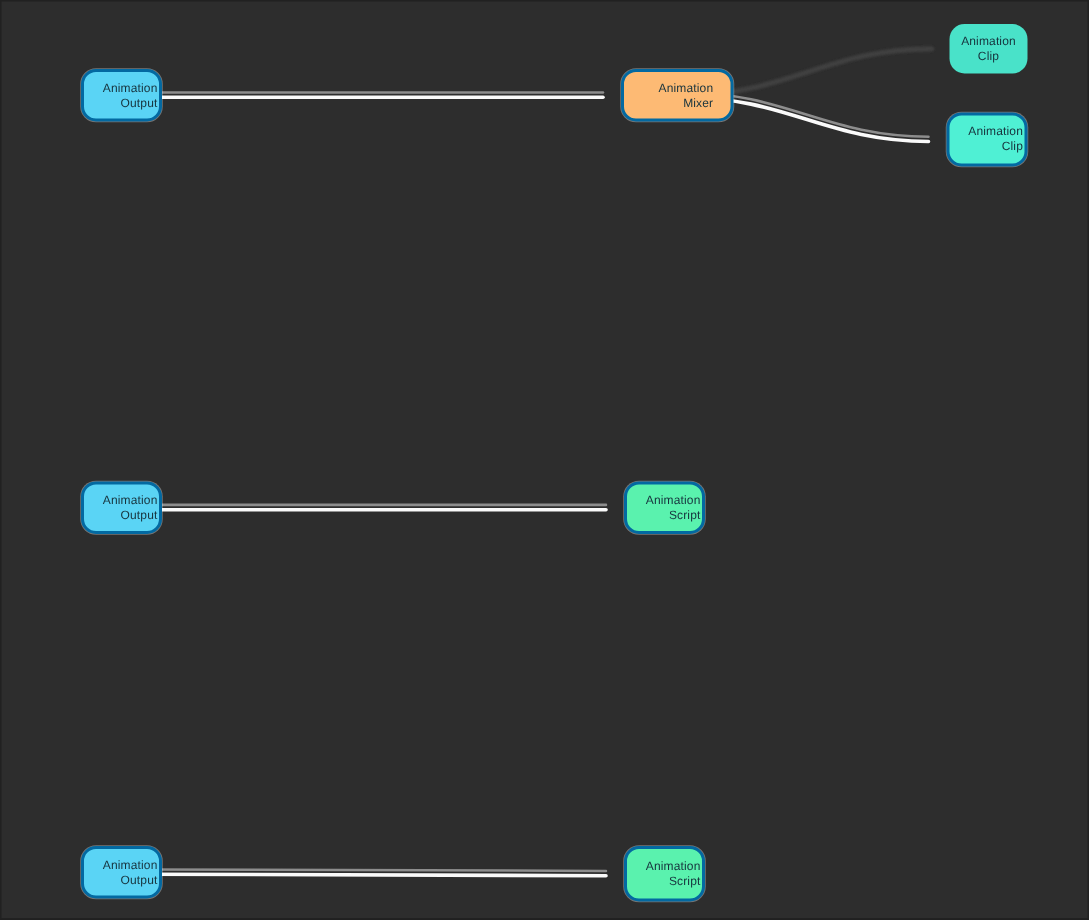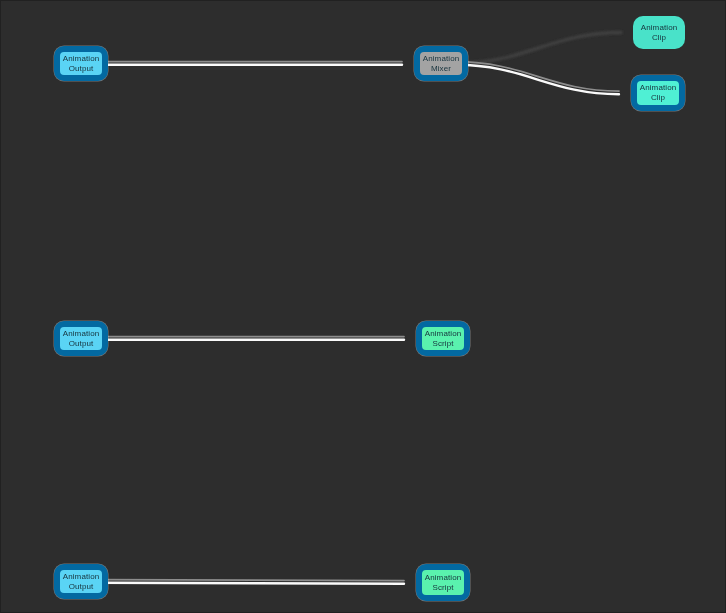--- a/index.html
+++ b/index.html
@@ -29,22 +29,23 @@
     box-sizing: border-box;
     border-radius: 10px;
     display: flex;
     align-items: center;
     justify-content: center;
     text-align: center;
     cursor: default;
     margin-left: 12px;
   }
   .node.bordered {
-    border: 6px solid #0369a1;
+    border: 2px solid #0369a1;
     box-shadow: 0 0 0 0.5px rgba(255,255,255,0.35);
+    text-align: right;
   }
   .node-label {
     font-size: 8px;
     line-height: 10px;
     font-weight: 400;
     color: #17333d;
     width: 48px;
     letter-spacing: 0.1px;
   }
 </style>
@@ -77,21 +78,21 @@
         <g>
           <path d="M 95 580.5 L 403 581.5" fill="none" stroke="#8d8d8d" stroke-width="1.7" stroke-linecap="round" transform="translate(0,-1.9)"></path>
           <path d="M 95 580.5 L 403 581.5" fill="none" stroke="#fafafa" stroke-width="2.4" stroke-linecap="round" transform="translate(0,1.3)"></path>
         </g>
       </g>
   </svg>
   <div id="node-root">
       <div class="node bordered" style="left: 41px; top: 45px; width: 54px; height: 35px; background: rgb(90, 212, 245);">
         <span class="node-label">Animation Output</span>
       </div>
-      <div class="node bordered" style="left: 401px; top: 45px; width: 54px; height: 35px; background: #a3a3a3;">
+      <div class="node bordered" style="left: 401px; top: 45px; width: 75px; height: 35px; background: #fdba74;">
         <span class="node-label">Animation Mixer</span>
       </div>
       <div class="node" style="left: 620px; top: 15px; width: 52px; height: 33px; background: rgb(73, 226, 201);">
         <span class="node-label">Animation Clip</span>
       </div>
       <div class="node bordered" style="left: 618px; top: 74px; width: 54px; height: 36px; background: rgb(79, 240, 212);">
         <span class="node-label">Animation Clip</span>
       </div>
       <div class="node bordered" style="left: 41px; top: 320px; width: 54px; height: 35px; background: rgb(90, 212, 245);">
         <span class="node-label">Animation Output</span>

